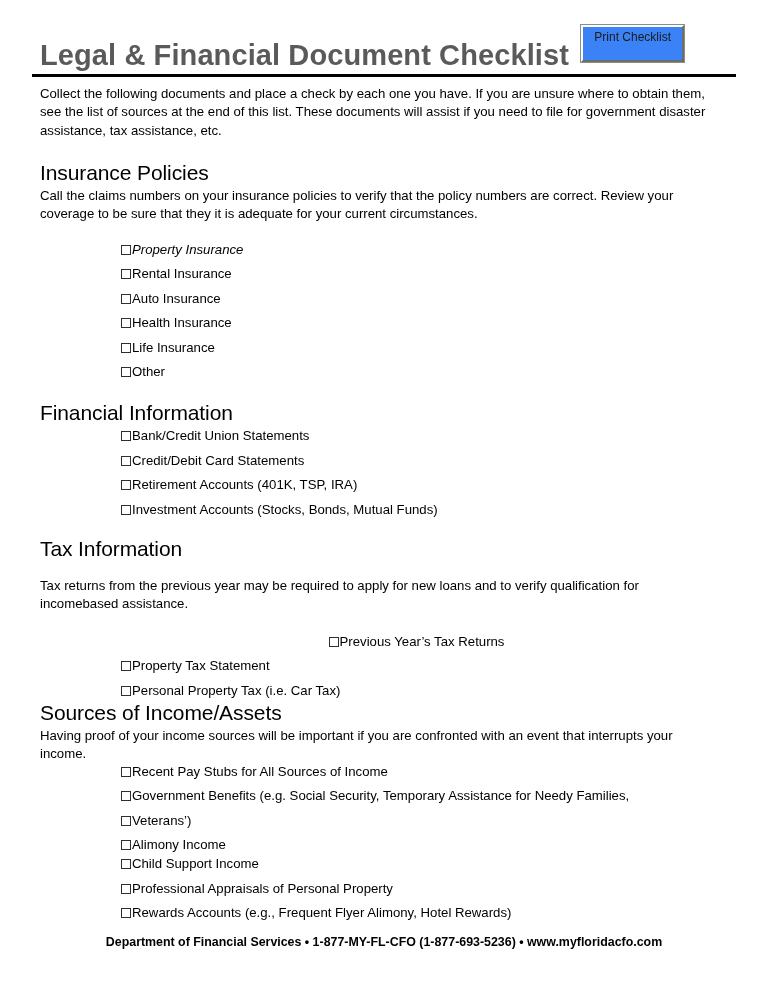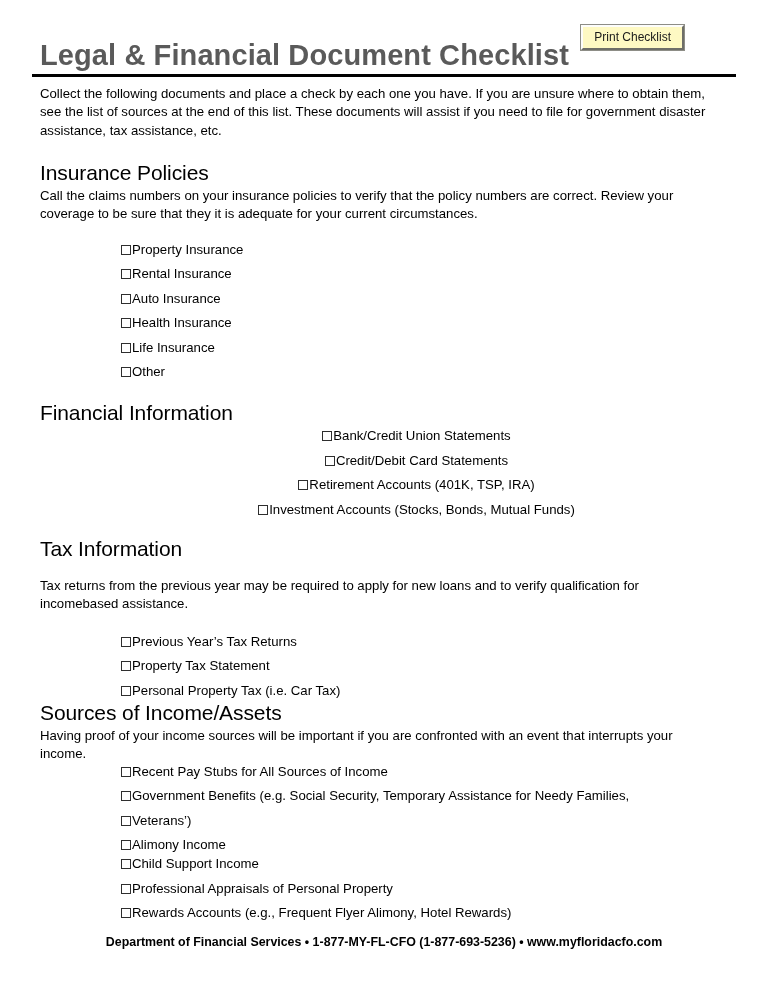--- a/index.html
+++ b/index.html
@@ -29,22 +29,22 @@
     position: absolute;
     top: 25px;
     right: 84px;
   }
   .print-btn {
     display: inline-block;
     font-family: "Liberation Sans", sans-serif;
     font-size: 12px;
     line-height: 14px;
     color: #1a1a1a;
-    background: #fef9c3;
-    padding: 3px 11px 4px 11px;
+    background: #3b82f6;
+    padding: 3px 11px 16px 11px;
     border-top: 2px solid #fdfdfb;
     border-left: 2px solid #fdfdfb;
     border-right: 2px solid #6e6e68;
     border-bottom: 2px solid #6e6e68;
     outline: 1px solid #8d8d86;
     cursor: pointer;
     white-space: nowrap;
   }
 
   
@@ -154,42 +154,42 @@
 
   <div class="title-rule"></div>
 
   <p class="intro">Collect the following documents and place a check by each one you have. If you are unsure where to obtain them, see the list of sources at the end of this list. These documents will assist if you need to file for government disaster assistance, tax assistance, etc.</p>
 
   <div id="sections-root">
       <div class="section" style="top: 160px;">
         <h2 class="section-title">Insurance Policies</h2>
         <p class="section-desc" style="margin-top: 2px;">Call the claims numbers on your insurance policies to verify that the policy numbers are correct. Review your coverage to be sure that they it is adequate for your current circumstances.</p>
         <ul class="check-list" style="margin-top: 18px;">
-          <li class="check-item" style="margin-top: 0px;"><span class="check-box"></span><span class="check-label">Property Insurance</span></li>
+          <li class="check-item" style="margin-top: 0px; font-style: italic;"><span class="check-box"></span><span class="check-label">Property Insurance</span></li>
           <li class="check-item" style="margin-top: 8.5px;"><span class="check-box"></span><span class="check-label">Rental Insurance</span></li>
           <li class="check-item" style="margin-top: 8.5px;"><span class="check-box"></span><span class="check-label">Auto Insurance</span></li>
           <li class="check-item" style="margin-top: 8.5px;"><span class="check-box"></span><span class="check-label">Health Insurance</span></li>
           <li class="check-item" style="margin-top: 8.5px;"><span class="check-box"></span><span class="check-label">Life Insurance</span></li>
           <li class="check-item" style="margin-top: 8.5px;"><span class="check-box"></span><span class="check-label">Other</span></li>
         </ul>
       </div>
       <div class="section" style="top: 400px;">
         <h2 class="section-title">Financial Information</h2>
-        <ul class="check-list" style="margin-top: 3px; text-align: center;">
+        <ul class="check-list" style="margin-top: 3px;">
           <li class="check-item" style="margin-top: 0px;"><span class="check-box"></span><span class="check-label">Bank/Credit Union Statements</span></li>
           <li class="check-item" style="margin-top: 8.5px;"><span class="check-box"></span><span class="check-label">Credit/Debit Card Statements</span></li>
           <li class="check-item" style="margin-top: 8.5px;"><span class="check-box"></span><span class="check-label">Retirement Accounts (401K, TSP, IRA)</span></li>
           <li class="check-item" style="margin-top: 8.5px;"><span class="check-box"></span><span class="check-label">Investment Accounts (Stocks, Bonds, Mutual Funds)</span></li>
         </ul>
       </div>
       <div class="section" style="top: 536px;">
         <h2 class="section-title">Tax Information</h2>
         <p class="section-desc" style="margin-top: 16px;">Tax returns from the previous year may be required to apply for new loans and to verify qualification for incomebased assistance.</p>
         <ul class="check-list" style="margin-top: 20px;">
-          <li class="check-item" style="margin-top: 0px;"><span class="check-box"></span><span class="check-label">Previous Year’s Tax Returns</span></li>
+          <li class="check-item" style="margin-top: 0px; text-align: center;"><span class="check-box"></span><span class="check-label">Previous Year’s Tax Returns</span></li>
           <li class="check-item" style="margin-top: 8.5px;"><span class="check-box"></span><span class="check-label">Property Tax Statement</span></li>
           <li class="check-item" style="margin-top: 8.5px;"><span class="check-box"></span><span class="check-label">Personal Property Tax (i.e. Car Tax)</span></li>
         </ul>
       </div>
       <div class="section" style="top: 700px;">
         <h2 class="section-title">Sources of Income/Assets</h2>
         <p class="section-desc" style="margin-top: 2px;">Having proof of your income sources will be important if you are confronted with an event that interrupts your income.</p>
         <ul class="check-list" style="margin-top: 0px;">
           <li class="check-item" style="margin-top: 0px;"><span class="check-box"></span><span class="check-label">Recent Pay Stubs for All Sources of Income</span></li>
           <li class="check-item" style="margin-top: 8.5px;"><span class="check-box"></span><span class="check-label">Government Benefits (e.g. Social Security, Temporary Assistance for Needy Families,</span></li>

